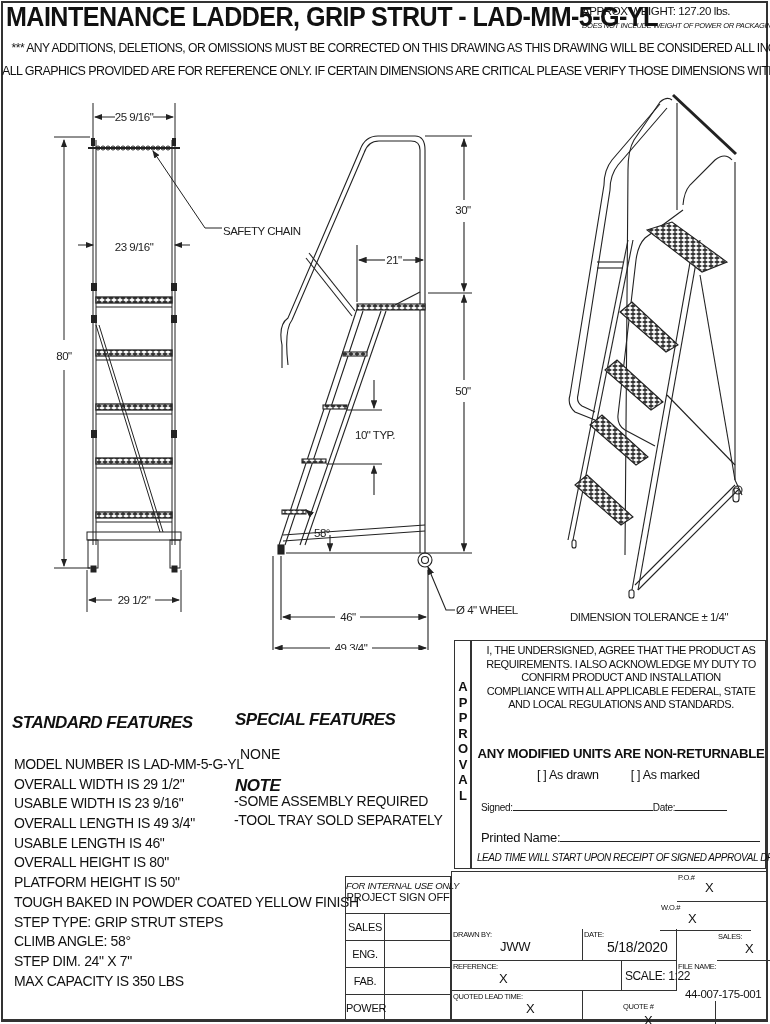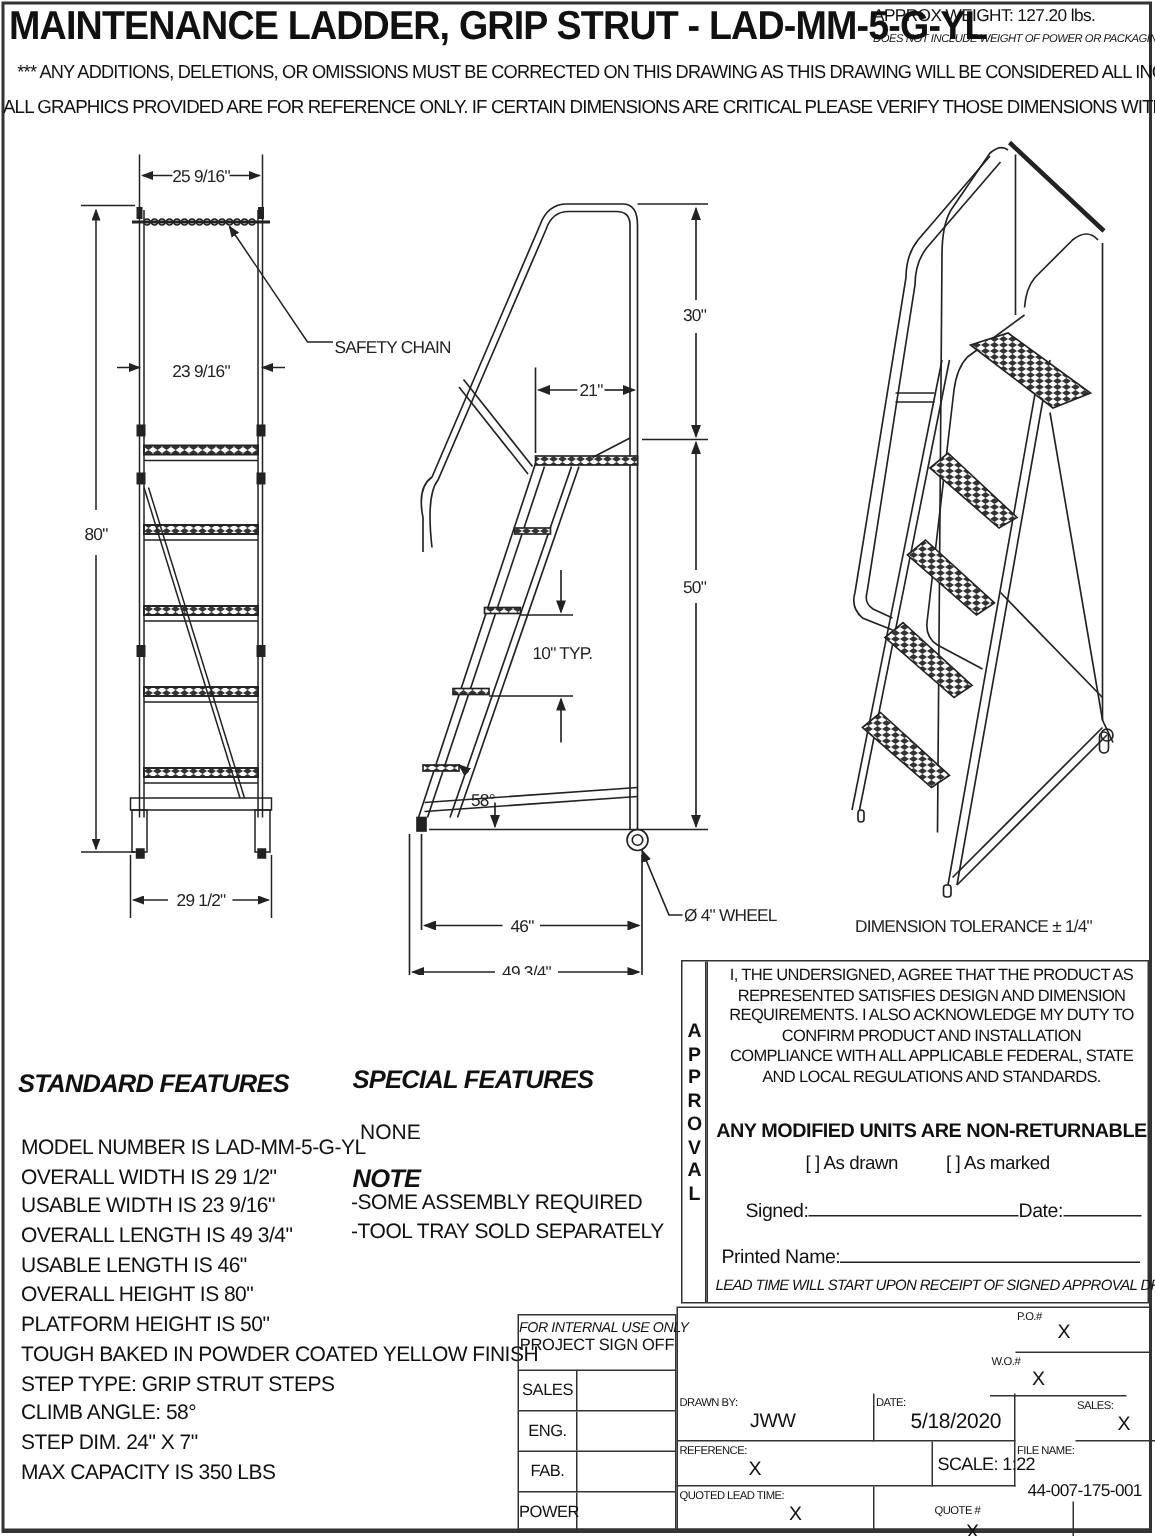--- a/index.html
+++ b/index.html
@@ -24,21 +24,21 @@
 
   
   .approval { left: 454px; top: 640px; width: 312px; height: 229px; border: 1.5px solid #333; }
   .approval .side { position: absolute; left: 0; top: 0; width: 17px; height: 100%; border-right: 1.5px solid #333; }
   .approval .side-inner { position: absolute; left: 2px; top: 0; width: 14px; height: 100%; border-right: 1px solid #333; }
   .approval .letters { position: absolute; left: 0; top: 38px; width: 16px; text-align: center; font-size: 13px; font-weight: bold; line-height: 15.5px; }
   .approval .body { position: absolute; left: 22px; top: 3px; width: 288px; text-align: center; font-size: 11px; letter-spacing: -0.45px; line-height: 13.6px; }
   .approval .nonret { position: absolute; left: 22px; top: 105px; width: 288px; text-align: center; font-size: 13.2px; font-weight: bold; letter-spacing: -0.3px; white-space: nowrap; }
   .approval .checks { position: absolute; left: 82px; top: 127px; font-size: 12.5px; white-space: nowrap; letter-spacing: -0.3px; }
   .approval .checks span + span { margin-left: 32px; }
-  .approval .signed { position: absolute; left: 42px; top: 158px; font-size: 13px; white-space: nowrap; letter-spacing: -0.3px; }
+  .approval .signed { position: absolute; left: 26px; top: 158px; font-size: 10px; white-space: nowrap; letter-spacing: -0.3px; }
   .approval .printed { position: absolute; left: 26px; top: 189px; font-size: 13px; white-space: nowrap; letter-spacing: -0.3px; }
   .uline { display: inline-block; border-bottom: 1.3px solid #222; vertical-align: baseline; height: 12px; }
   .approval .lead { position: absolute; left: 22px; top: 211px; width: 290px; text-align: center; font-size: 10px; font-style: italic; letter-spacing: -0.45px; white-space: nowrap; }
 
   
   .internal { left: 345px; top: 876px; width: 106px; height: 145px; border: 1.5px solid #333; border-bottom-width: 2px; }
   .internal .hdr { position: absolute; left: 0; top: 0; width: 100%; height: 37px; border-bottom: 1.5px solid #333; text-align: center; }
   .internal .hdr .t1 { font-size: 9.5px; font-style: italic; letter-spacing: -0.3px; white-space: nowrap; margin-top: 3px; }
   .internal .hdr .t2 { font-size: 11px; letter-spacing: -0.2px; white-space: nowrap; }
   .internal .row { position: absolute; left: 0; width: 100%; height: 27px; border-bottom: 1.2px solid #333; }
@@ -301,21 +301,20 @@
       <div>P</div>
       <div>P</div>
       <div>R</div>
       <div>O</div>
       <div>V</div>
       <div>A</div>
       <div>L</div>
   </div>
   <div class="body">
     <div>I, THE UNDERSIGNED, AGREE THAT THE PRODUCT AS</div>
-    <div>REPRESENTED SATISFIES DESIGN AND DIMENSION</div>
     <div>REQUIREMENTS.  I ALSO ACKNOWLEDGE MY DUTY TO</div>
     <div>CONFIRM PRODUCT AND INSTALLATION</div>
     <div>COMPLIANCE WITH ALL APPLICABLE FEDERAL, STATE</div>
     <div>AND LOCAL REGULATIONS AND STANDARDS.</div>
   </div>
   <div class="nonret">ANY MODIFIED UNITS ARE NON-RETURNABLE</div>
   <div class="checks">
     <span>[   ] As drawn</span><span>[   ] As marked</span>
   </div>
   <div class="signed">

